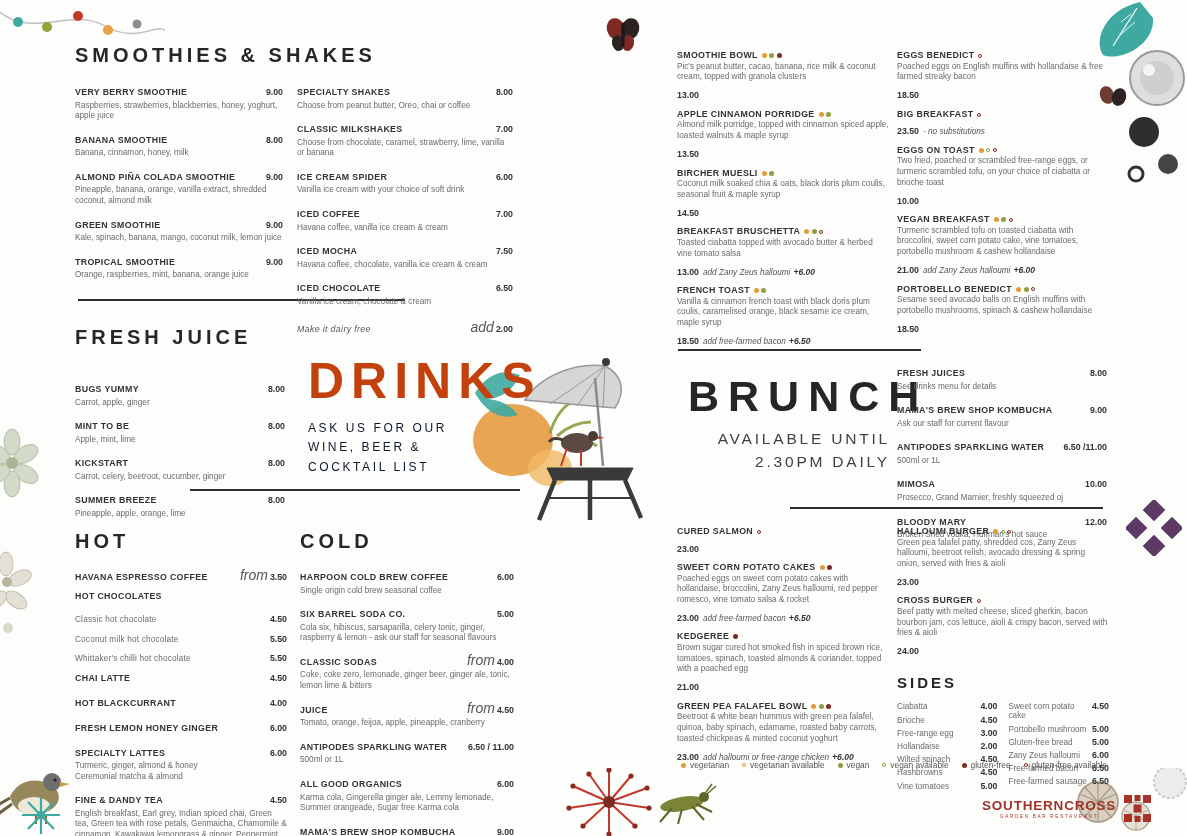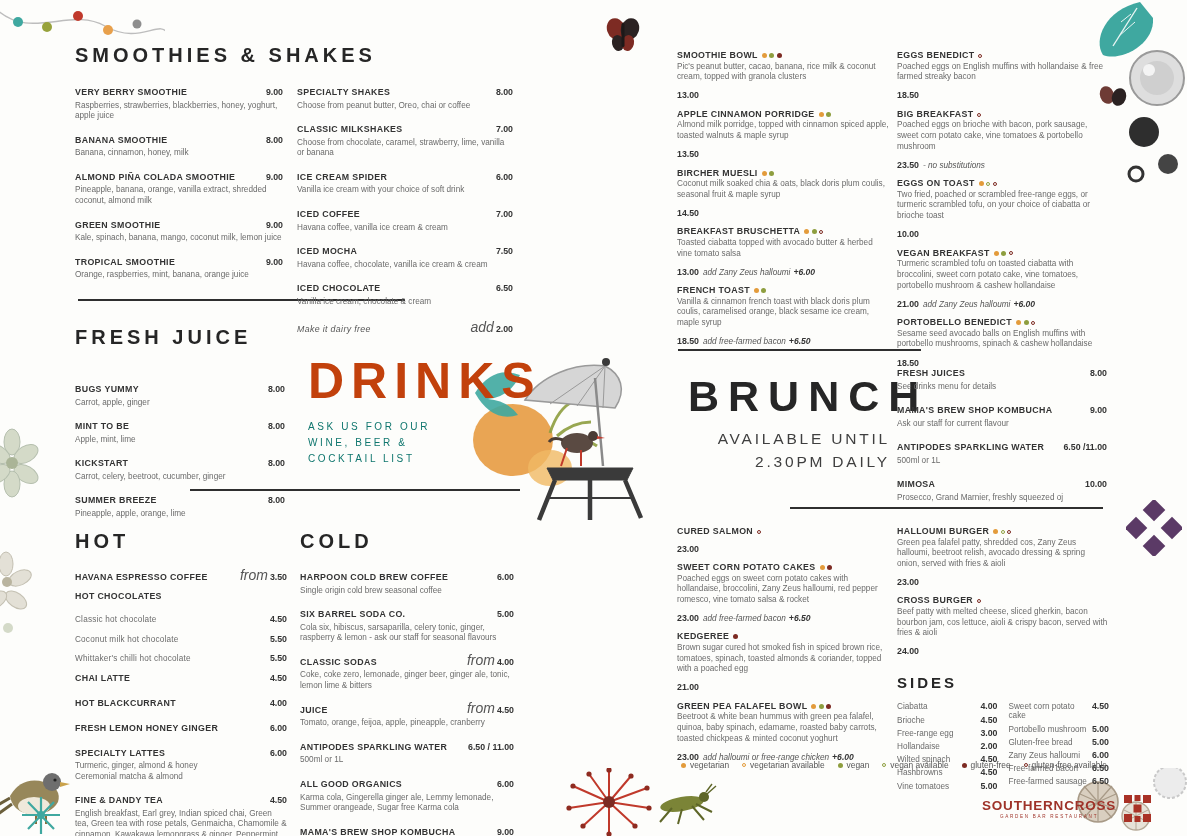--- a/index.html
+++ b/index.html
@@ -39,21 +39,21 @@
 
   
   .dots { display:inline-flex; align-items:center; margin-left:4px; gap:2.5px; }
   .dot { display:inline-block; width:5px; height:5px; border-radius:50%; }
 
   
   .hr { position:absolute; height:1.6px; background:#2f2f2f; }
 
   
   .drinks-title { font-size:50px; font-weight:bold; letter-spacing:7px; color:#c2410c; }
-  .callout-sub { font-size:10px; letter-spacing:2.6px; color:#0f766e; line-height:1.62; margin-top:9px; }
+  .callout-sub { font-size:12px; letter-spacing:2.6px; color:#0f172a; line-height:1.62; margin-top:9px; }
 
   
   .brunch-title { font-size:43px; font-weight:bold; letter-spacing:9px; color:#262626; }
   .brunch-sub { font-size:15.5px; letter-spacing:2.8px; color:#3f3f3f; line-height:1.5; text-align:right; margin-top:6px; }
 
   
   .sides-cols { display:flex; gap:11px; }
   .sides-col { flex:1; }
   .srow { display:flex; justify-content:space-between; align-items:baseline; margin-bottom:3.2px; }
   .sname { font-size:8.2px; color:#6b6b6b; }
@@ -618,21 +618,20 @@
     </div>
   </div>
 
   <div class="fitem">
     <div class="row">
       <span class="name">BIG BREAKFAST</span>
       <span class="dots">
             <span class="dot" style="border: 1.3px solid rgb(125, 43, 35); width: 4px; height: 4px;"></span>
           </span>
     </div>
-    <div class="desc">Poached eggs on brioche with bacon, pork sausage, sweet corn potato cake, vine tomatoes &amp; portobello mushroom</div>
     <div class="pline">
       <span class="price">23.50</span><span class="pnote">- no substitutions</span>
     </div>
   </div>
 
   <div class="fitem">
     <div class="row">
       <span class="name">EGGS ON TOAST</span>
       <span class="dots">
             <span class="dot" style="background: rgb(227, 155, 59);"></span>
@@ -711,20 +710,27 @@
   </div>
 
   <div class="item">
     <div class="row">
       <span class="name">MIMOSA</span>
       <span class="pr"><span class="price">10.00</span></span>
     </div>
     <div class="desc">Prosecco, Grand Marnier, freshly squeezed oj</div>
   </div>
 
+  <div class="item">
+    <div class="row">
+      <span class="name">BLOODY MARY</span>
+      <span class="pr"><span class="price">12.00</span></span>
+    </div>
+    <div class="desc">Broken Shed vodka, Huffman's hot sauce</div>
+  </div>
 </div>
 
   <div class="abs" style="left:677px;top:526px;width:215px">
   <div class="fitem">
     <div class="row">
       <span class="name">CURED SALMON</span>
       <span class="dots">
             <span class="dot" style="border: 1.3px solid rgb(125, 43, 35); width: 4px; height: 4px;"></span>
           </span>
     </div>

